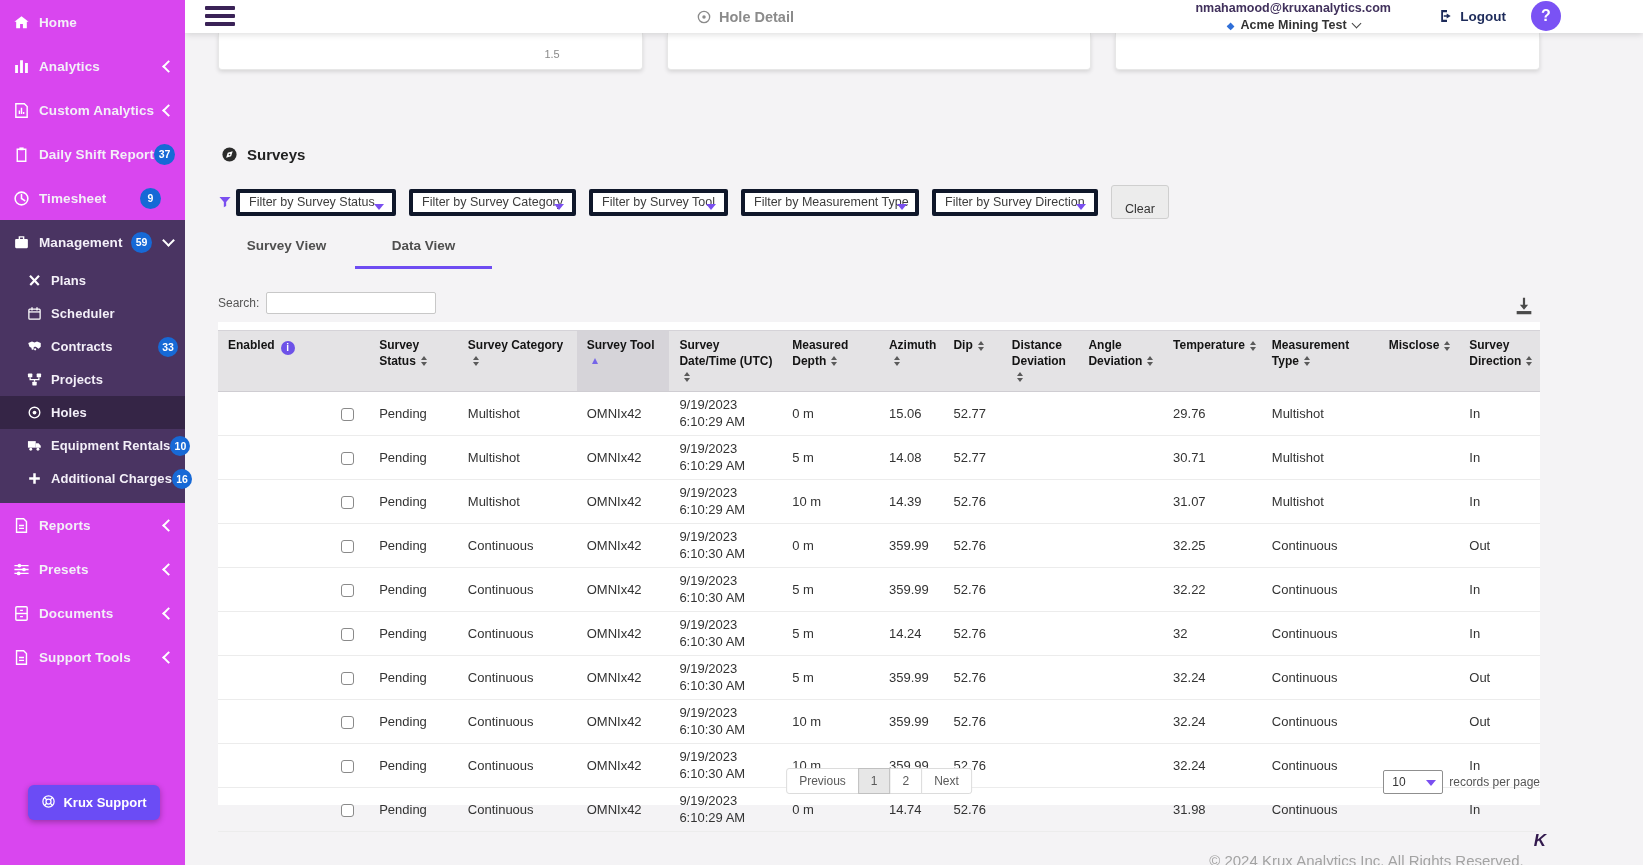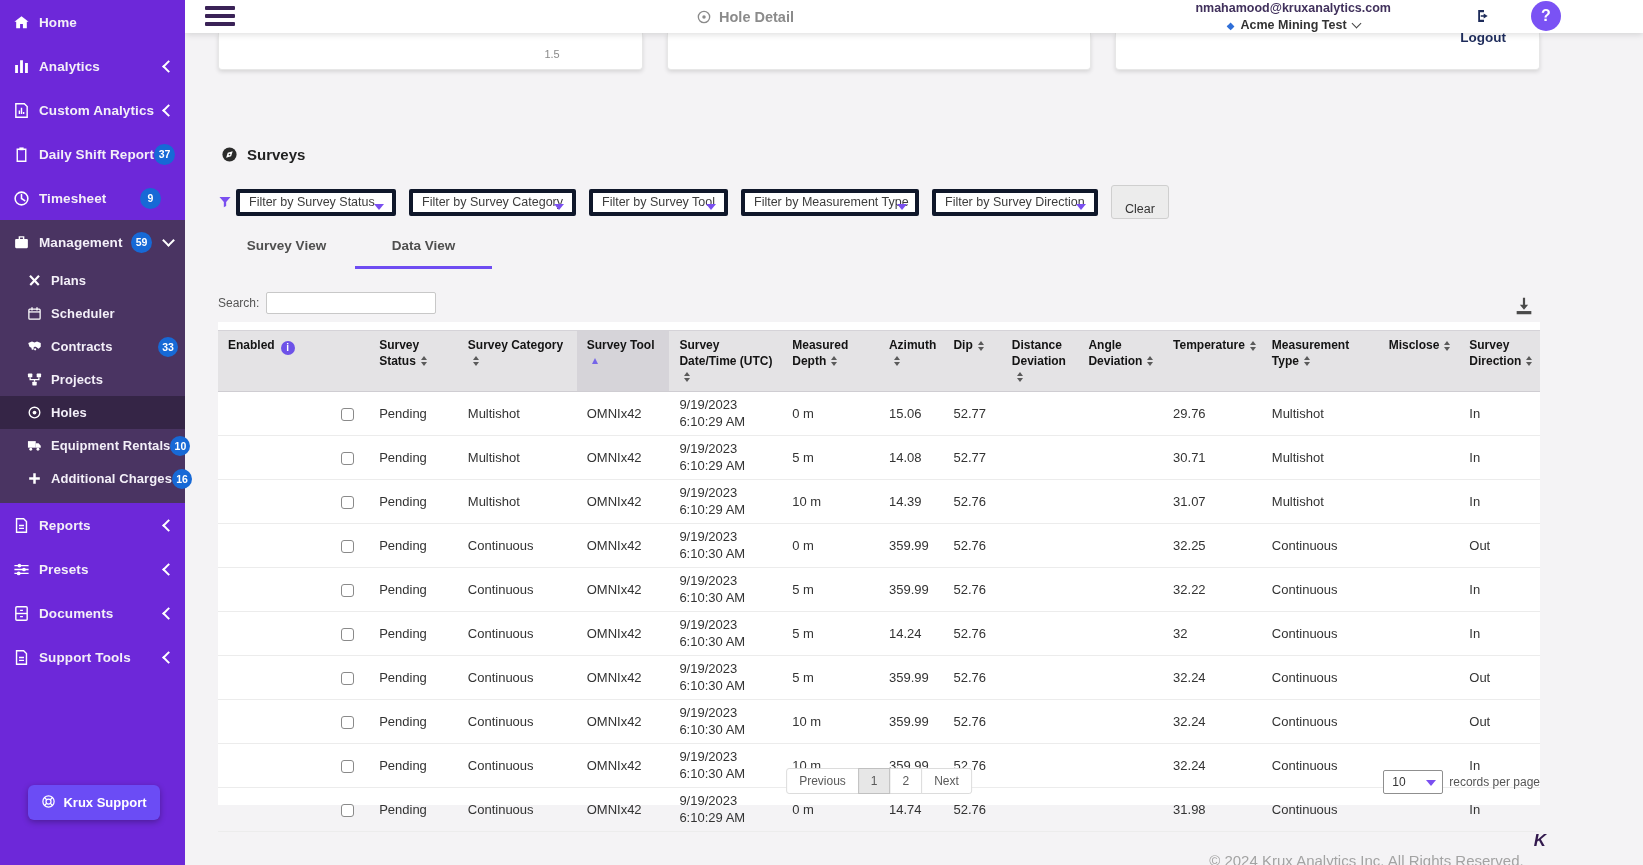--- a/index.html
+++ b/index.html
@@ -1,20 +1,20 @@
 <!DOCTYPE html>
 <html><head>
 <meta charset="utf-8">
 <style>
   html,body{margin:0;padding:0;}
   body{width:1643px;height:865px;overflow:hidden;font-family:"Liberation Sans","DejaVu Sans",sans-serif;background:#f4f3f5;-webkit-font-smoothing:antialiased;}
   .app{position:relative;width:1643px;height:865px;}
 
   
-  .sidebar{position:absolute;left:0;top:0;width:185px;height:865px;background:#6d28d9;z-index:5;}
+  .sidebar{position:absolute;left:0;top:0;width:185px;height:865px;background:#d946ef;z-index:5;}
   .nav-item{display:flex;align-items:center;height:44px;padding:0 12px 0 12px;cursor:pointer;color:#f3eff8;}
   .nav-item .nav-icon{width:18px;height:18px;flex:0 0 18px;color:#fff;display:inline-flex;align-items:center;justify-content:center;}
   .nav-icon svg{width:17px;height:17px;display:block;}
   .nav-label{font-size:13.5px;font-weight:600;margin-left:9px;letter-spacing:.1px;white-space:nowrap;}
   .nav-badge{margin-left:auto;margin-right:12px;background:#1769d6;color:#fff;font-size:10.5px;font-weight:700;min-width:21px;height:21px;border-radius:11px;display:inline-flex;align-items:center;justify-content:center;padding:0 4px;box-sizing:border-box;}
   .nav-item .chev{margin-left:auto;}
   .nav-item .nav-badge + .chev{margin-left:0;}
   .chev{width:7px;height:7px;border-right:2.2px solid #fff;border-bottom:2.2px solid #fff;display:inline-block;flex:0 0 auto;}
   .chev.left{transform:rotate(135deg);}
   .chev.down{transform:rotate(45deg);margin-top:-3px;}
@@ -33,21 +33,21 @@
   .topbar{position:absolute;left:0;top:0;width:100%;height:33px;background:#fff;box-shadow:0 2px 6px rgba(0,0,0,.12);z-index:4;}
   .hamburger{position:absolute;left:20px;top:6px;width:30px;cursor:pointer;}
   .hamburger span{display:block;height:4px;background:#3a2257;border-radius:1px;margin-bottom:4px;}
   .page-title{position:absolute;left:470px;top:0;width:180px;height:33px;display:flex;align-items:center;justify-content:center;gap:7px;color:#8b8b8b;font-size:14.5px;font-weight:600;}
   .page-title svg{width:16px;height:16px;}
   .user-block{position:absolute;right:252px;top:1px;text-align:center;}
   .user-email{font-size:12.5px;color:#41315c;font-weight:600;}
   .company-row{margin-top:3px;font-size:12.5px;color:#333;font-weight:600;display:flex;align-items:center;justify-content:center;gap:6px;cursor:pointer;}
   .diamond{color:#2f6fd8;font-size:10px;}
   .chev-dark{width:6px;height:6px;border-right:1.8px solid #444;border-bottom:1.8px solid #444;display:inline-block;transform:rotate(45deg);margin-top:-3px;}
-  .logout{position:absolute;right:137px;top:8px;display:flex;align-items:center;gap:6px;color:#1d2b5a;font-size:13.5px;font-weight:600;cursor:pointer;flex-direction:column;}
+  .logout{position:absolute;right:137px;top:8px;display:flex;align-items:center;gap:6px;color:#1d2b5a;font-size:13.5px;font-weight:600;cursor:pointer;}
   .logout svg{width:16px;height:16px;}
   .help-btn{position:absolute;right:82px;top:1px;width:30px;height:30px;border-radius:50%;background:#7a52f4;color:#fff;font-size:16px;font-weight:700;display:flex;align-items:center;justify-content:center;cursor:pointer;}
 
   
   .cards-row{position:absolute;left:33px;top:33px;width:1322px;display:flex;gap:24px;}
   .card{flex:1;height:36px;background:#fff;border:1px solid #e7e7e7;border-top:none;border-radius:0 0 4px 4px;box-shadow:0 2px 4px rgba(0,0,0,.12);position:relative;}
   .card-val{position:absolute;right:82px;bottom:9px;font-size:11px;color:#8a8a8a;}
 
   
   .surveys-header{position:absolute;left:36px;top:146px;display:flex;align-items:center;gap:9px;}

